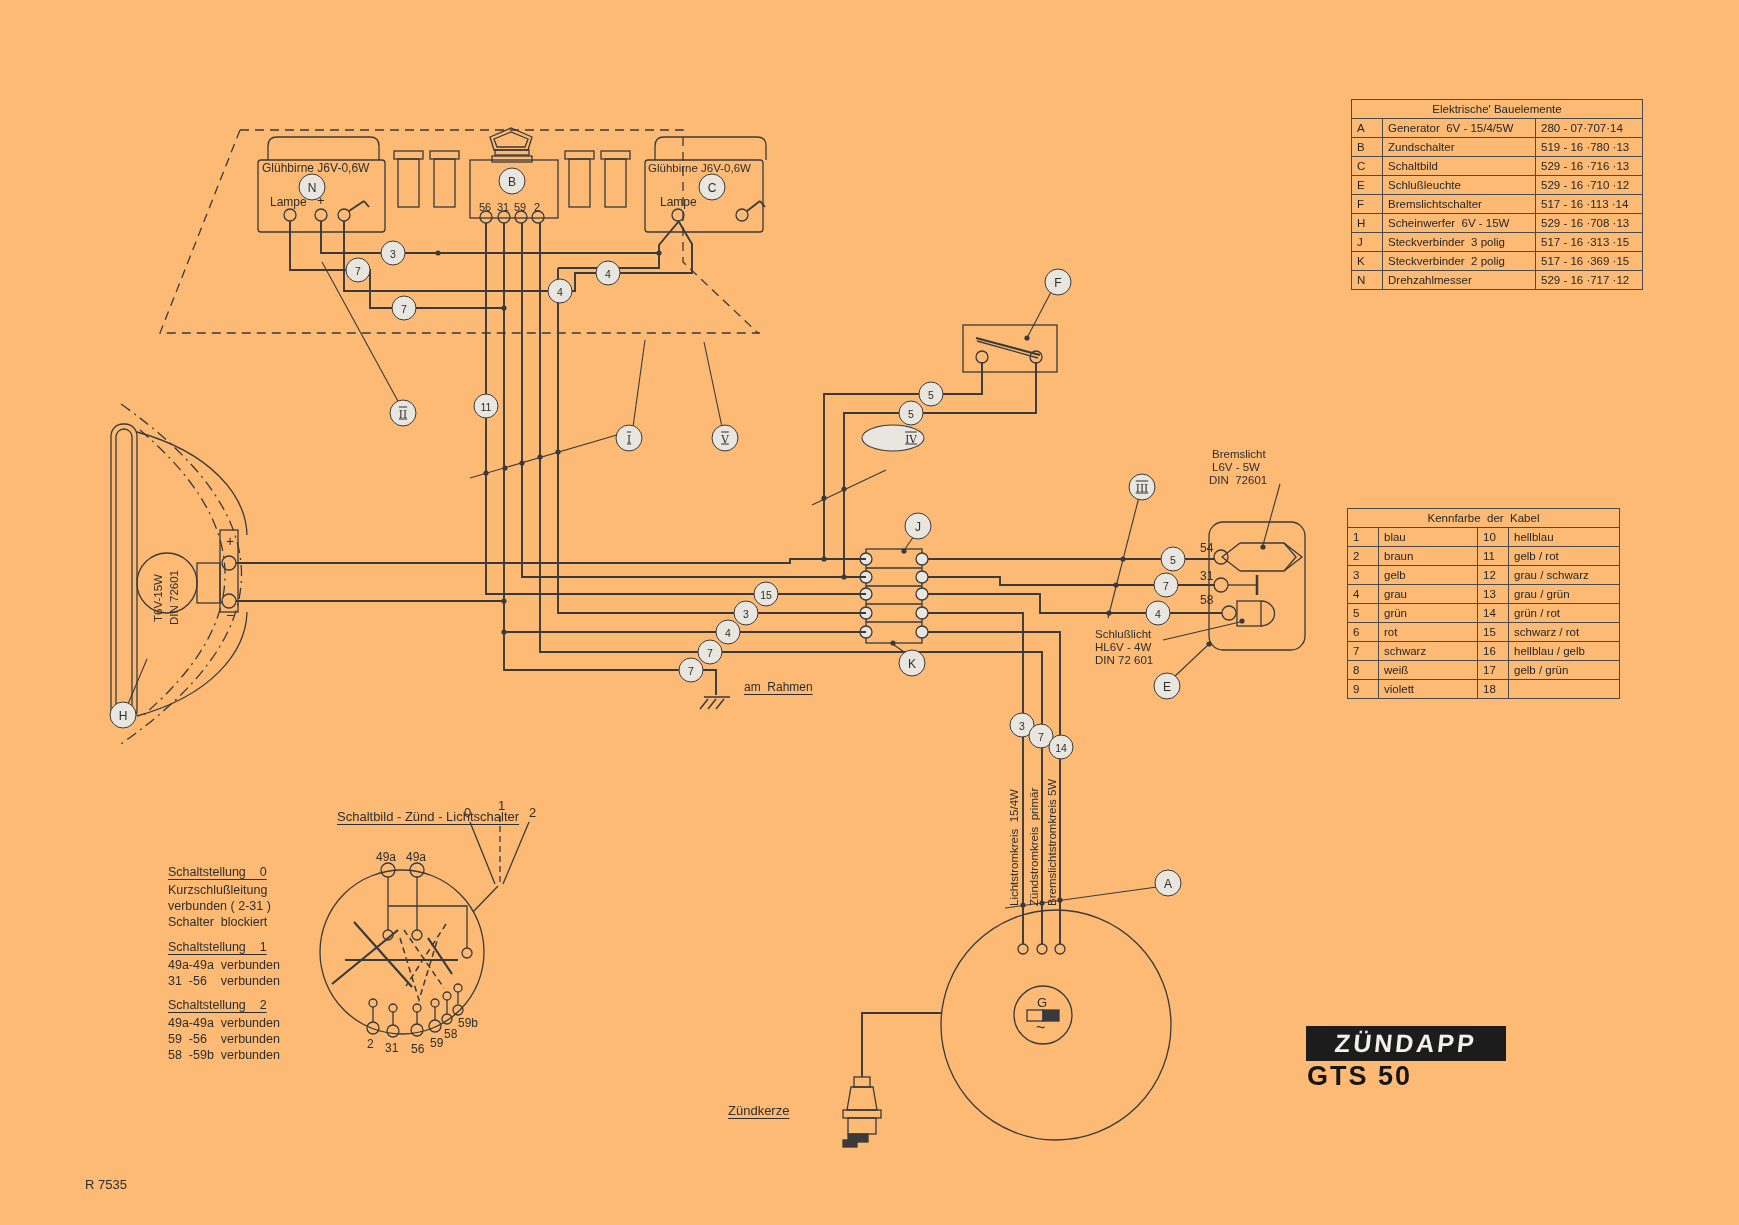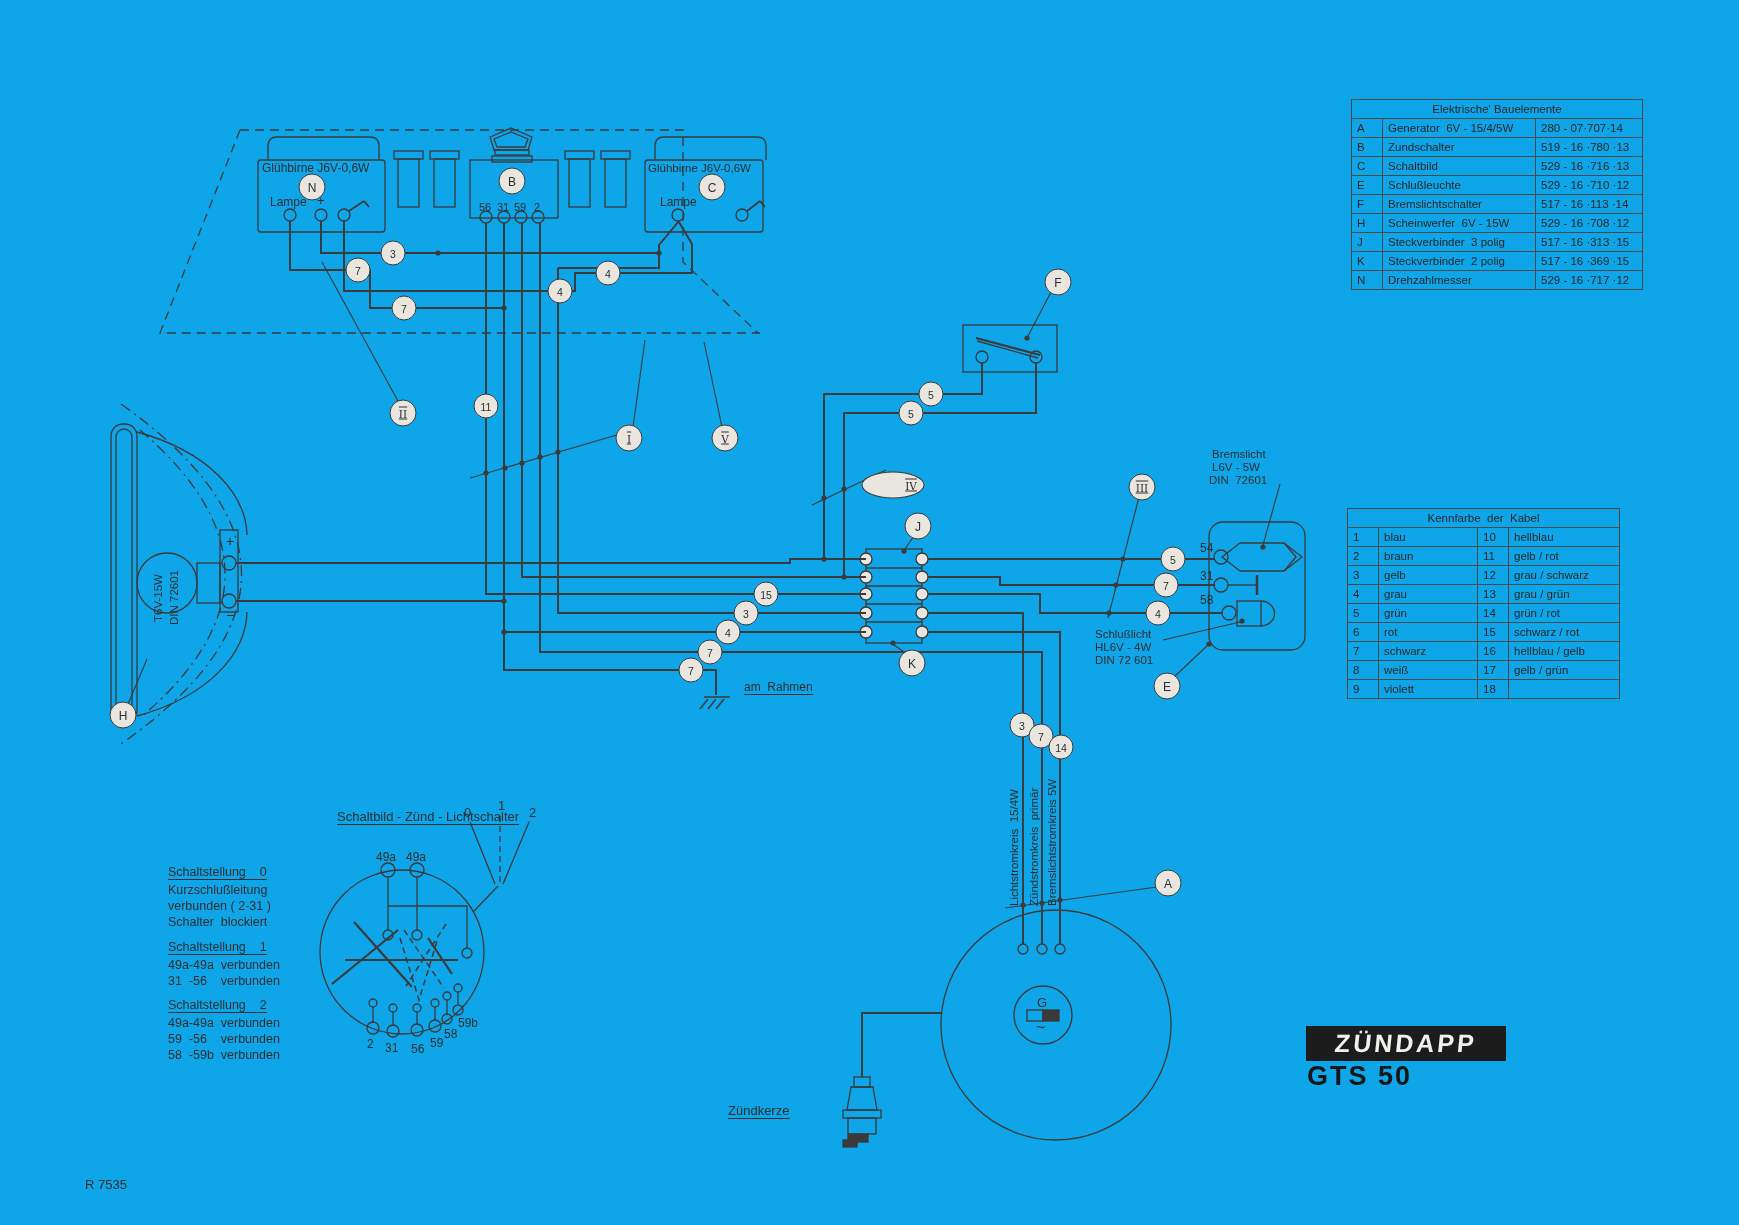--- a/index.html
+++ b/index.html
@@ -1,16 +1,16 @@
 <!DOCTYPE html>
 <html><head>
 <meta charset="utf-8">
 <style>
   html,body{margin:0;padding:0;background:#d8d5cf;}
-  #page{position:relative;width:1739px;height:1225px;background:#0ea5e9;overflow:hidden;
+  #page{position:relative;width:1739px;height:1225px;background:#fdba74;overflow:hidden;
         font-family:"Liberation Sans",sans-serif;color:#2e2e2e;}
   svg{position:absolute;left:0;top:0;}
   .lbl{position:absolute;white-space:pre;color:#2e2e2e;line-height:1.1;}
   .f10{font-size:10px;} .f11{font-size:11px;} .f115{font-size:11.5px;} .f12{font-size:12px;}
   .f125{font-size:12.5px;} .f13{font-size:13px;} .f14{font-size:14px;} .f16{font-size:16px;}
   .und{text-decoration:underline;text-underline-offset:3px;}
   .vtext{transform:rotate(-90deg);transform-origin:0 0;font-size:11.5px;}
   .badge{position:absolute;width:23px;height:23px;border:1.6px solid #3a3a3a;border-radius:50%;
          background:#e9e6e0;display:flex;align-items:center;justify-content:center;
          font-size:10.5px;transform:translate(-50%,-50%);z-index:5;}
@@ -264,21 +264,21 @@
           <td style="width: 96px;">529 - 16 ·710 ·12</td>
         </tr>
         <tr>
           <td class="num-col">F</td>
           <td style="width: 142px;">Bremslichtschalter</td>
           <td style="width: 96px;">517 - 16 ·113 ·14</td>
         </tr>
         <tr>
           <td class="num-col">H</td>
           <td style="width: 142px;">Scheinwerfer  6V - 15W</td>
-          <td style="width: 96px;">529 - 16 ·708 ·12</td>
+          <td style="width: 96px;">529 - 16 ·708 ·13</td>
         </tr>
         <tr>
           <td class="num-col">J</td>
           <td style="width: 142px;">Steckverbinder  3 polig</td>
           <td style="width: 96px;">517 - 16 ·313 ·15</td>
         </tr>
         <tr>
           <td class="num-col">K</td>
           <td style="width: 142px;">Steckverbinder  2 polig</td>
           <td style="width: 96px;">517 - 16 ·369 ·15</td>
@@ -433,21 +433,21 @@
       <div class="marker" style="left: 1058px; top: 282px;">F</div>
       <div class="marker" style="left: 123px; top: 715px;">H</div>
       <div class="marker" style="left: 1167px; top: 686px;">E</div>
       <div class="marker" style="left: 918px; top: 526px;">J</div>
       <div class="marker" style="left: 912px; top: 663px;">K</div>
       <div class="marker" style="left: 1168px; top: 883px;">A</div>
       <div class="marker rom" style="left: 629px; top: 438px;">I</div>
       <div class="marker rom" style="left: 403px; top: 413px;">II</div>
       <div class="marker rom" style="left: 725px; top: 438px;">V</div>
       <div class="marker rom" style="left: 1142px; top: 487px;">III</div>
-      <div class="marker rom" style="left: 893px; top: 485px; padding-left: 36px;">IV</div>
+      <div class="marker rom" style="left: 893px; top: 438px; padding-left: 36px;">IV</div>
     </div>
 
   <div id="logo-bar">
     <span>ZÜNDAPP</span>
   </div>
   <div id="gts" class="lbl">GTS 50</div>
   <div class="lbl f13" style="left:85px;top:1178px;">R 7535</div>
 
 </div>
 

